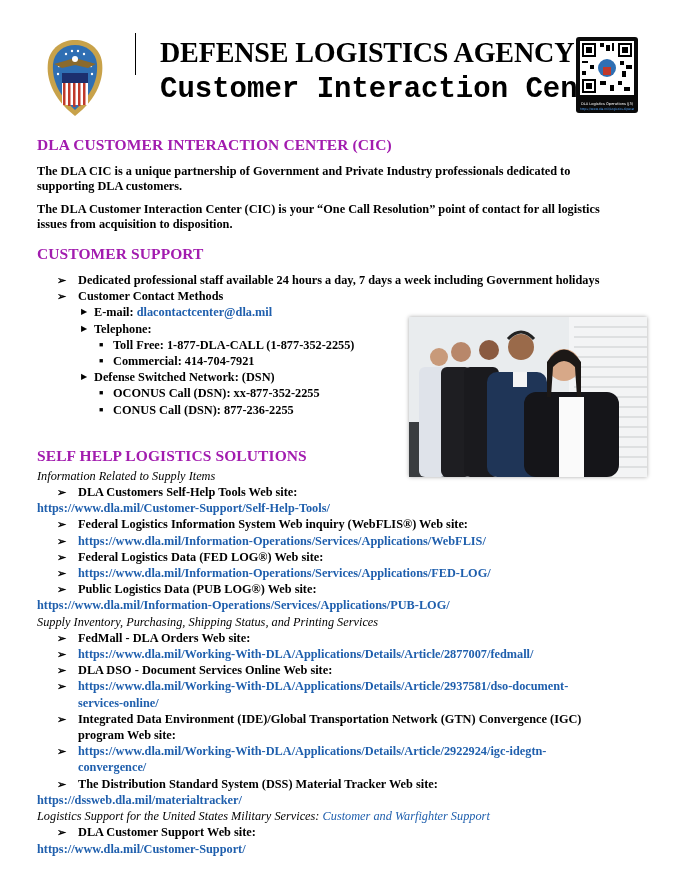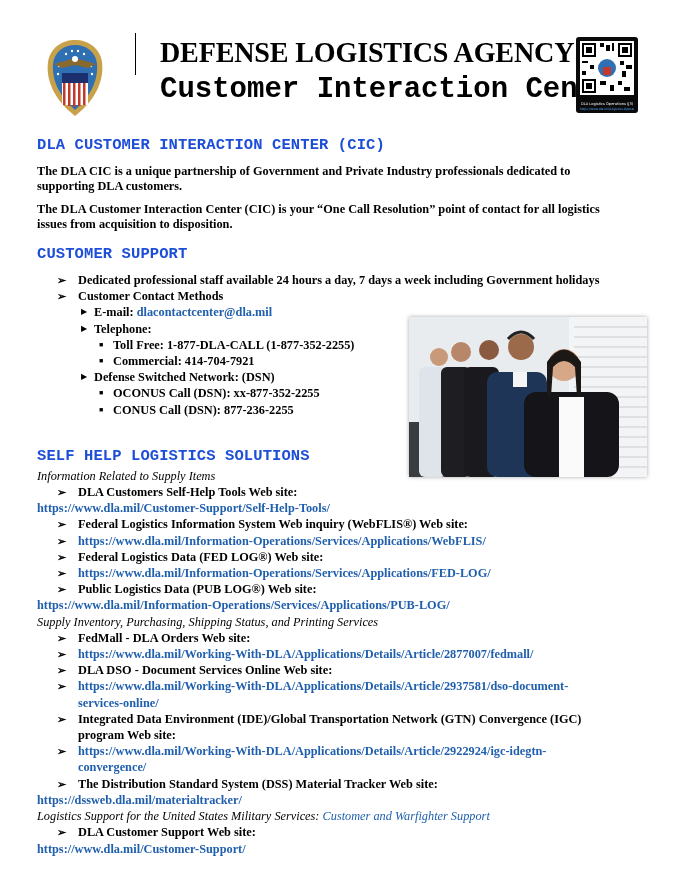--- a/index.html
+++ b/index.html
@@ -14,21 +14,21 @@
   .cursor { position: absolute; left: 135px; top: 33px; width: 1px; height: 42px; background: #000; }
   .title-line1 { font-family: "Liberation Serif", serif; font-weight: bold; font-size: 29px; letter-spacing: -0.2px; line-height: 38px; white-space: nowrap; transform: scaleX(0.97); transform-origin: left; }
   .title-line2 { font-family: Liberation Mono, monospace; font-weight: bold; font-size: 29px; line-height: 38px; white-space: nowrap; }
   .qr { position: absolute; left: 576px; top: 37px; width: 62px; height: 76px; background: #0a0a0a; border-radius: 3px; padding: 4px 4px 0 4px; }
   .qr-code { width: 54px; height: 54px; background: #fff; position: relative; }
   .qr-caption { font-family: "DejaVu Sans", sans-serif; font-size: 3.6px; color: #fff; text-align: center; margin-top: 3px; line-height: 4.5px; white-space: nowrap; overflow: hidden; }
   .qr-caption2 { font-family: "DejaVu Sans", sans-serif; font-size: 3px; color: #4da3ff; text-align: center; line-height: 4px; white-space: nowrap; overflow: hidden; }
 
   
   .content { position: absolute; left: 37px; top: 135px; width: 620px; }
-  h2 { font-family: Liberation Mono, monospace; font-weight: bold; color: #1d4ed8; font-size: 15.5px; line-height: 20px; letter-spacing: 0.1px; }
+  h2 { font-family: Liberation Serif, serif; font-weight: bold; color: #a21caf; font-size: 15.5px; line-height: 20px; letter-spacing: 0.1px; }
   p.para { font-weight: bold; font-size: 12.3px; line-height: 14.5px; margin-top: 9px; }
   .link { color: #1f5fad; }
   .b { font-weight: bold; }
   .it { font-style: italic; }
 
   .row { position: relative; font-size: 12.3px; line-height: 16.2px; white-space: nowrap; }
   .bullet-arrow { position: absolute; font-size: 11px; }
   .bullet-tri { position: absolute; font-size: 8px; top: 0; }
   .bullet-sq { position: absolute; font-size: 7px; }
 

